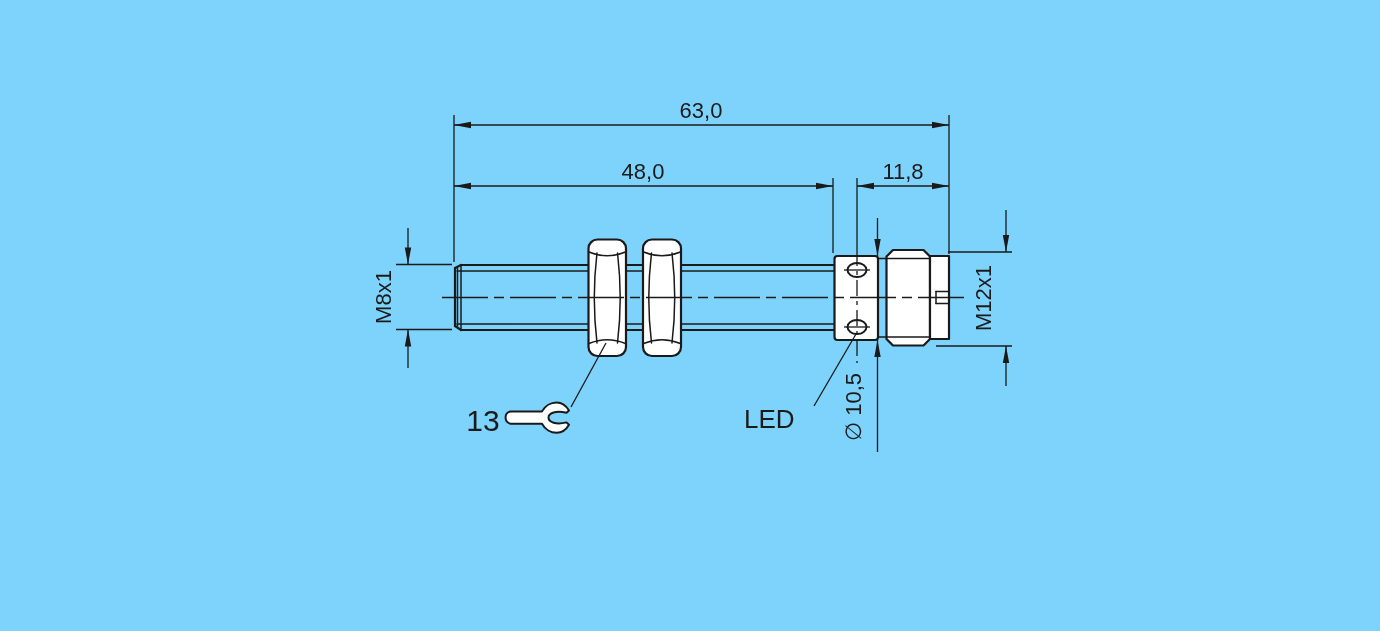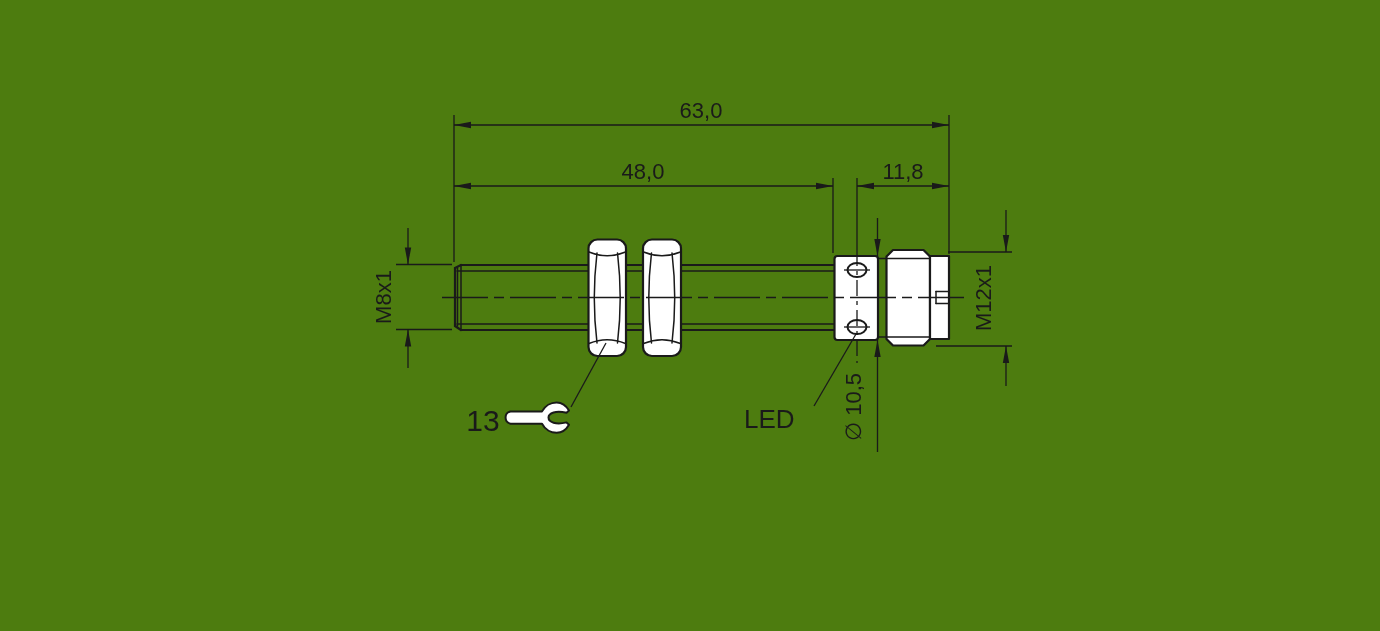--- a/index.html
+++ b/index.html
@@ -1,19 +1,19 @@
 <!DOCTYPE html>
 <html><head>
 <meta charset="utf-8">
 <style>
   html,body{margin:0;padding:0;background:#ffffff;}
   .canvas{
     position:relative;
     width:1380px;height:631px;
-    background:#4d7c0f;
+    background:#7dd3fc;
     font-family:"Liberation Sans","DejaVu Sans",sans-serif;
     overflow:hidden;
   }
   svg{display:block;}
   .obj{stroke:#1a1a1a;fill:none;stroke-width:2.2;stroke-linejoin:round;stroke-linecap:round;}
   .obj-fill{stroke:#1a1a1a;fill:#ffffff;stroke-width:2.2;stroke-linejoin:round;}
   .obj-thin{stroke:#1a1a1a;fill:none;stroke-width:1.5;stroke-linecap:round;}
   .dim{stroke:#1a1a1a;fill:none;stroke-width:1.3;}
   .arrow{fill:#1a1a1a;stroke:none;}
   .cl{stroke:#1a1a1a;fill:none;stroke-width:1.3;}

